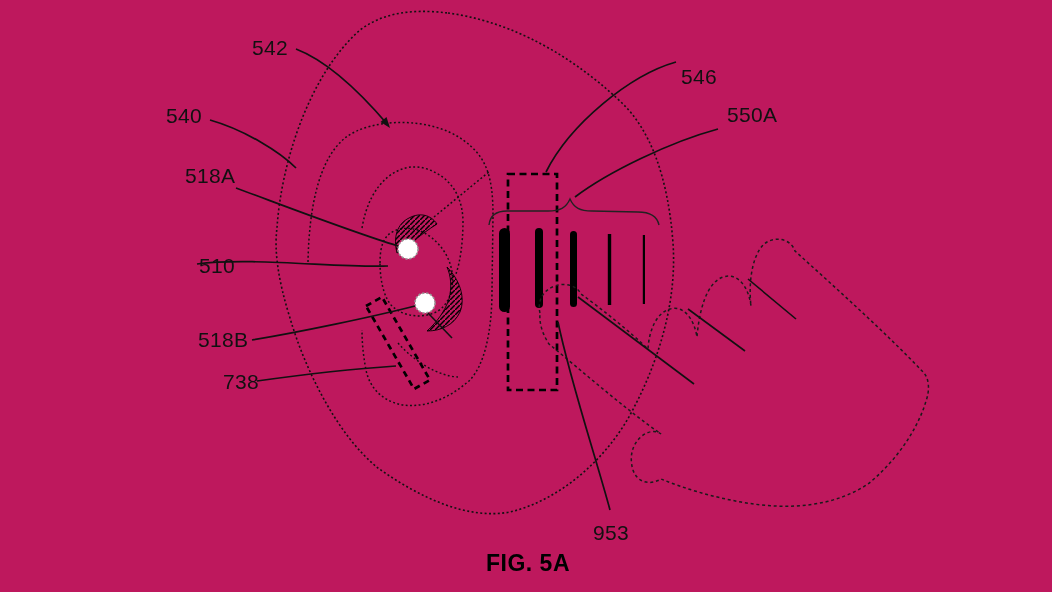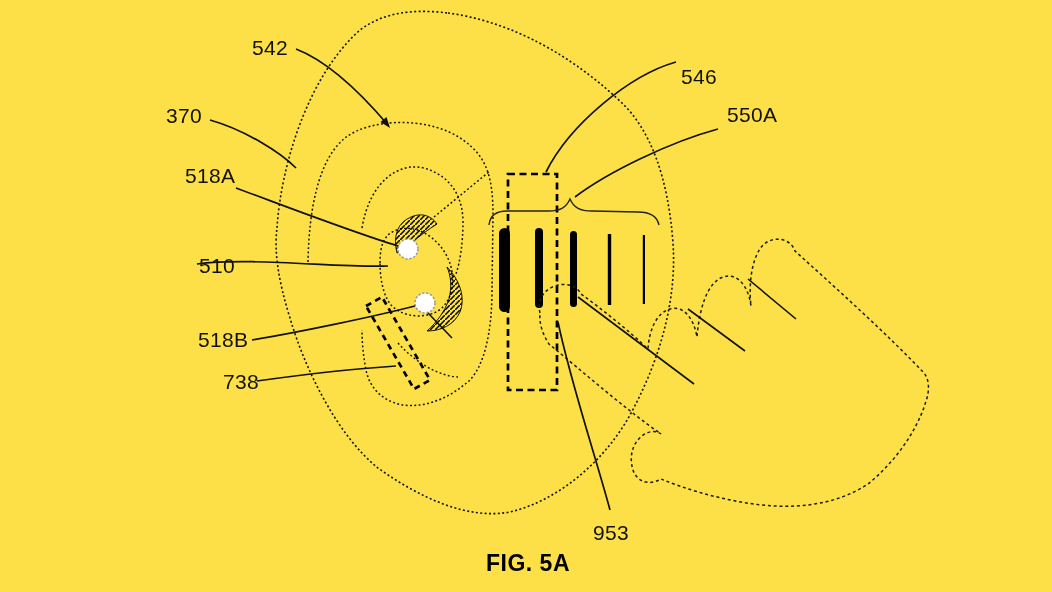--- a/index.html
+++ b/index.html
@@ -1,17 +1,17 @@
 <!DOCTYPE html>
 <html><head>
 <meta charset="utf-8">
 <style>
   html,body{margin:0;padding:0;background:#ffffff;}
   #stage{
-    position:relative;width:1052px;height:592px;background:#fde047;overflow:hidden;
+    position:relative;width:1052px;height:592px;background:#be185d;overflow:hidden;
     font-family:"Liberation Sans","DejaVu Sans",sans-serif;
   }
   #stage svg{position:absolute;left:0;top:0;}
   .ref-label{
     position:absolute;color:#111;font-size:21px;line-height:21px;
     letter-spacing:0.3px;white-space:nowrap;user-select:none;
   }
   .fig-caption{
     position:absolute;color:#000;font-weight:bold;font-size:23px;line-height:27px;
     letter-spacing:0.5px;white-space:nowrap;
@@ -139,21 +139,21 @@
       <path d="M 252,340 C 300,332 372,317 415,306"></path>
       <path d="M 257,381 C 300,375 352,369 396,366"></path>
       <path d="M 676,62 C 630,75 570,124 546,172"></path>
       <path d="M 718,129 C 670,142 608,172 575,197"></path>
       <path d="M 558,322 C 570,380 596,458 610,510"></path>
     </g>
     <polygon points="390,128 380.5,122 386.5,117" fill="#111"></polygon>
   </svg>
 
   <div class="ref-label l542">542</div>
-  <div class="ref-label l540">370</div>
+  <div class="ref-label l540">540</div>
   <div class="ref-label l518A">518A</div>
   <div class="ref-label l510">510</div>
   <div class="ref-label l518B">518B</div>
   <div class="ref-label l544">738</div>
   <div class="ref-label l546">546</div>
   <div class="ref-label l550A">550A</div>
   <div class="ref-label l548">953</div>
 
   <div class="fig-caption lcap">FIG. 5A</div>
 </div>

